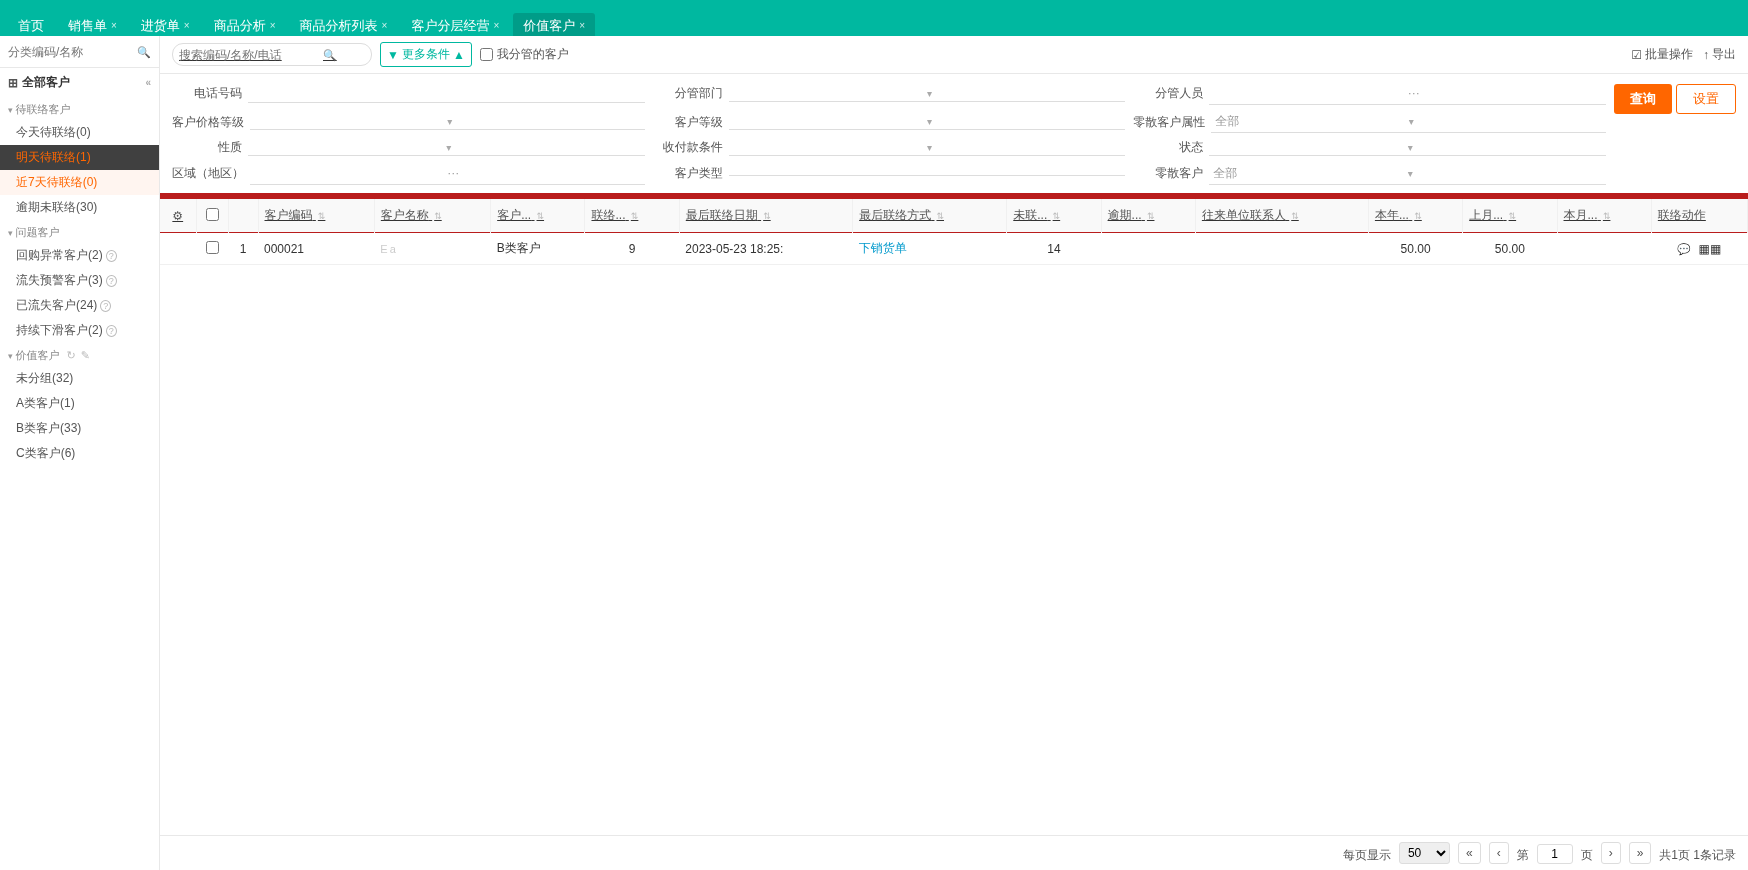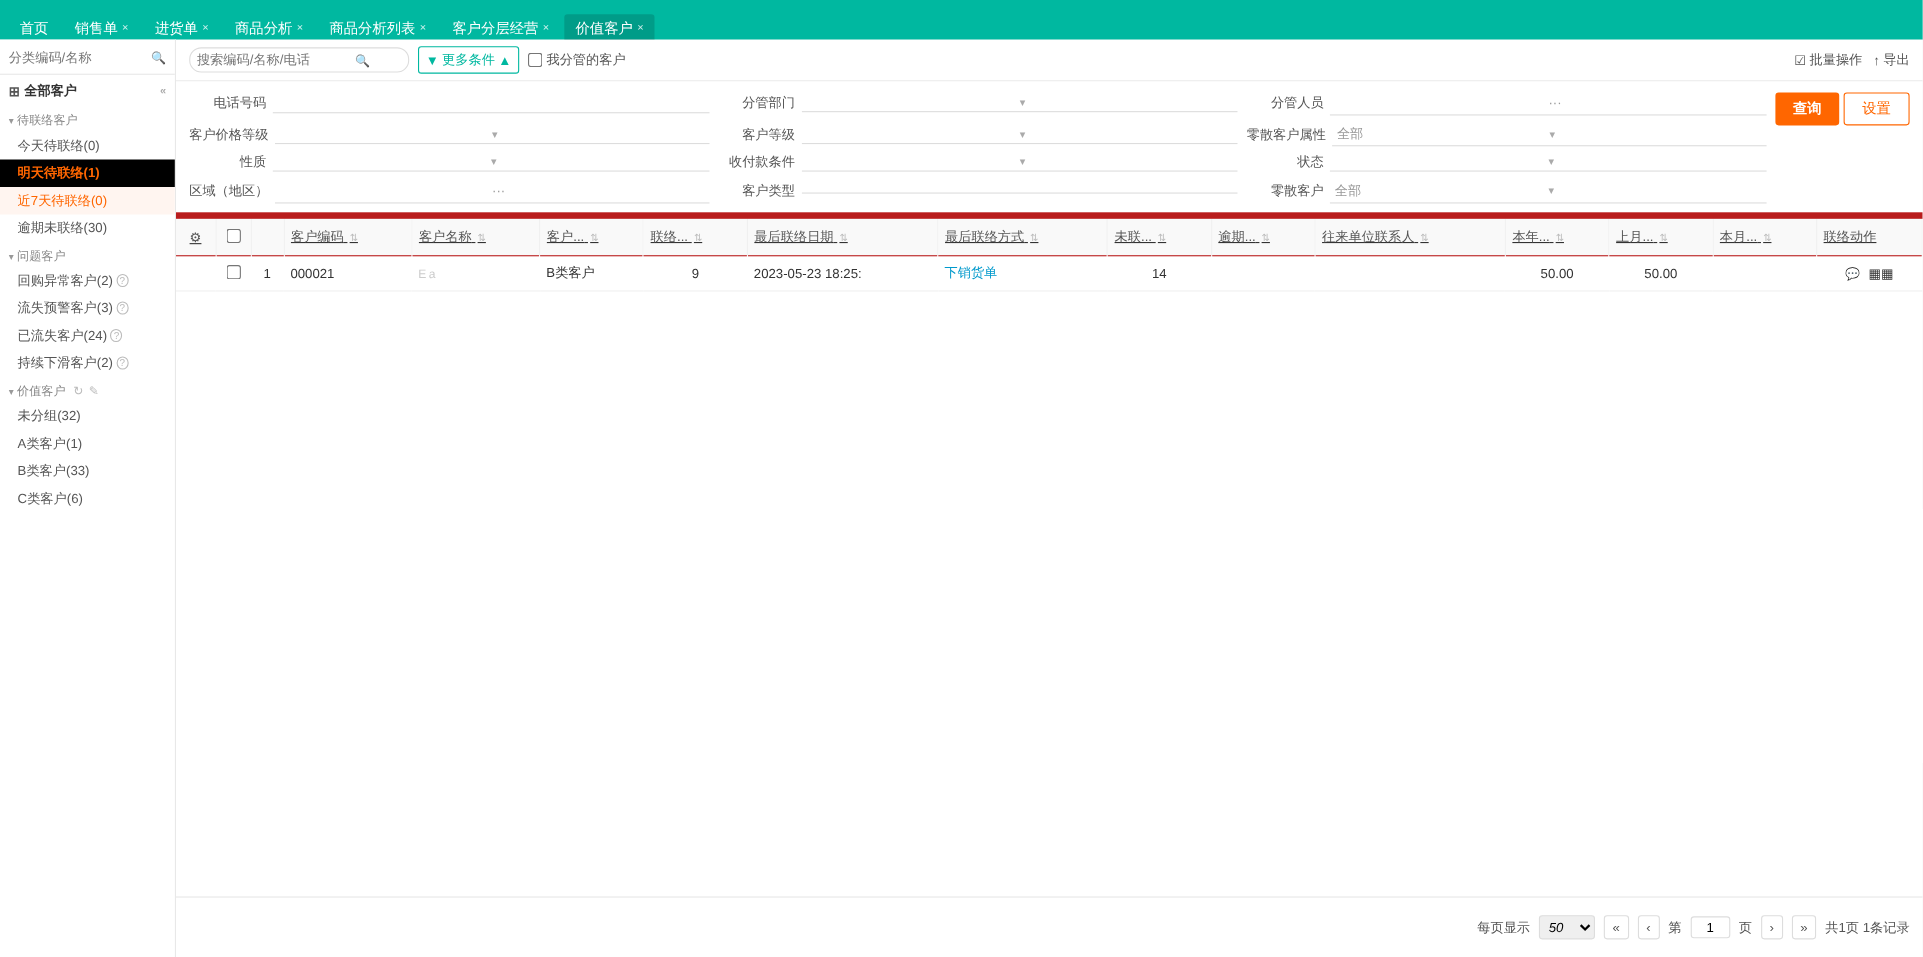--- a/index.html
+++ b/index.html
@@ -82,21 +82,21 @@
 
     .sidebar-item {
       padding: 4px 8px 4px 16px;
       cursor: pointer;
       color: #555;
       font-size: 12px;
       display: flex;
       align-items: center;
       gap: 3px;
     }
-    .sidebar-item.active { background: #000000; color: #f60; font-weight: bold; }
+    .sidebar-item.active { background: #404040; color: #f60; font-weight: normal; }
     .sidebar-item.active-light { background: #fff5f0; color: #f60; }
     .sidebar-item .help-icon { color: #bbb; font-size: 10px; }
 
     
     .content-area {
       flex: 1;
       display: flex;
       flex-direction: column;
       overflow: hidden;
     }
@@ -105,26 +105,27 @@
     .toolbar-row {
       background: #fff;
       border-bottom: 1px solid #e8e8e8;
       padding: 6px 12px;
       display: flex;
       align-items: center;
       gap: 8px;
     }
     .search-input-wrap {
       display: flex;
-      align-items: flex-start;
+      align-items: center;
       border: 1px solid #ddd;
       border-radius: 11px;
       padding: 3px 6px;
       gap: 4px;
       min-width: 200px;
+      text-decoration: underline;
     }
     .search-input-wrap input {
       border: none;
       outline: none;
       font-size: 12px;
       color: #999;
       width: 140px;
     }
     .search-icon-btn { color: #aaa; cursor: pointer; font-size: 13px; }
 
@@ -277,35 +278,34 @@
     tbody td { padding: 7px 6px; color: #333; white-space: nowrap; }
     tbody td.center { text-align: center; }
     tbody td a { color: #0099cc; text-decoration: none; }
 
     .masked-text { color: #ccc; font-size: 11px; letter-spacing: 2px; }
 
     
     .bottom-bar {
       background: #fff;
       border-top: 1px solid #e8e8e8;
-      padding: 16px 12px;
-      display: flex;
-      align-items: center;
+      padding: 6px 12px;
+      display: flex;
+      align-items: flex-end;
       justify-content: flex-end;
       gap: 8px;
       font-size: 12px;
       color: #555;
     }
     .page-size-select {
       border: 1px solid #ddd;
       border-radius: 3px;
       padding: 2px 4px;
       font-size: 12px;
       outline: none;
-      font-style: italic;
     }
     .page-nav-btn {
       border: 1px solid #ddd;
       background: #fff;
       padding: 3px 7px;
       cursor: pointer;
       border-radius: 3px;
       color: #555;
       font-size: 12px;
     }

